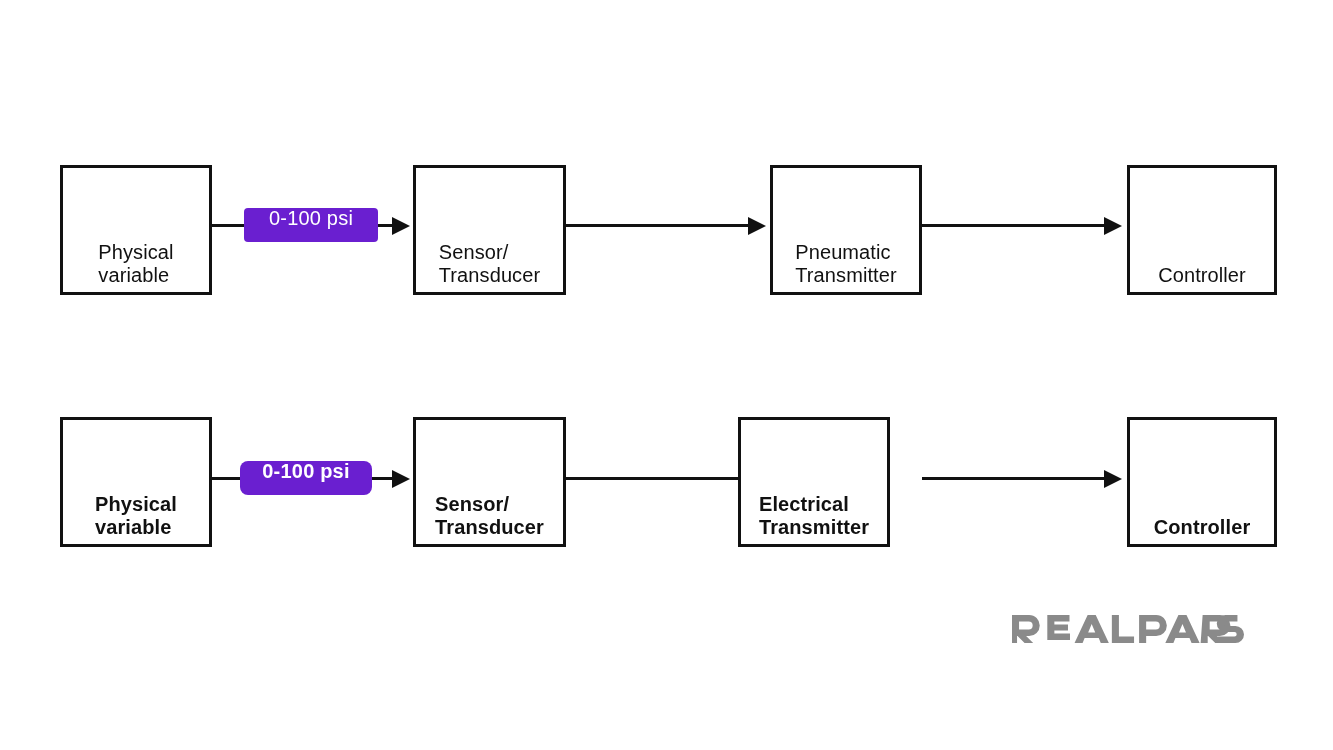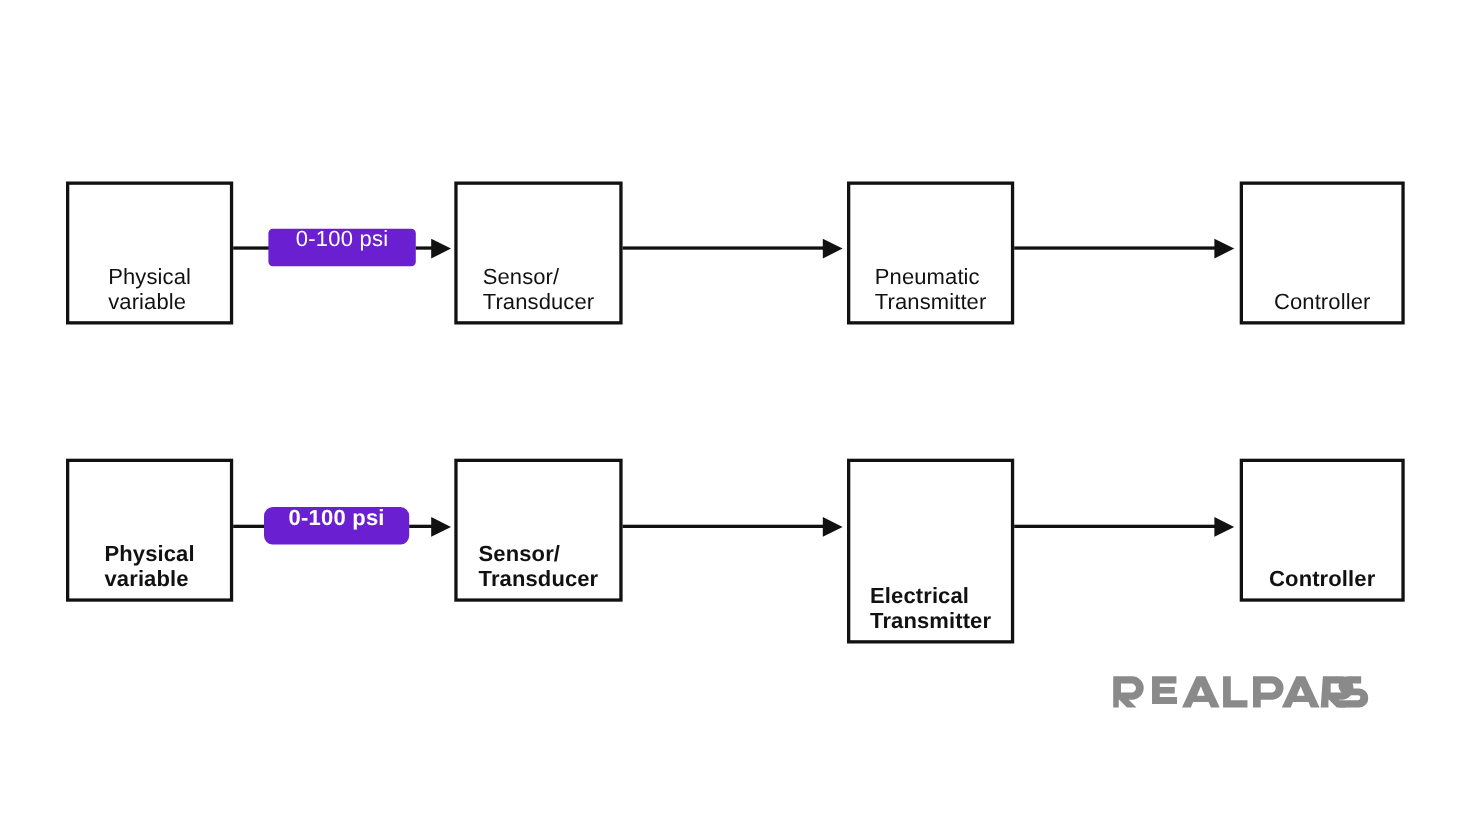--- a/index.html
+++ b/index.html
@@ -142,21 +142,21 @@
     <div class="arrowhead" style="left:392px; top:469.5px;"></div>
 
     <div class="block" style="left:413px; top:417px; width:153px; height:130px;">
       <span class="block-label">Sensor/
 Transducer</span>
     </div>
 
     <div class="conn" style="left:566px; top:477px; width:188px;"></div>
     <div class="arrowhead" style="left:748px; top:469.5px;"></div>
 
-    <div class="block" style="left:770px; top:417px; width:152px; height:168px;">
+    <div class="block" style="left:738px; top:417px; width:152px; height:130px;">
       <span class="block-label">Electrical
 Transmitter</span>
     </div>
 
     <div class="conn" style="left:922px; top:477px; width:188px;"></div>
     <div class="arrowhead" style="left:1104px; top:469.5px;"></div>
 
     <div class="block" style="left:1127px; top:417px; width:150px; height:130px;">
       <span class="block-label">Controller</span>
     </div>

